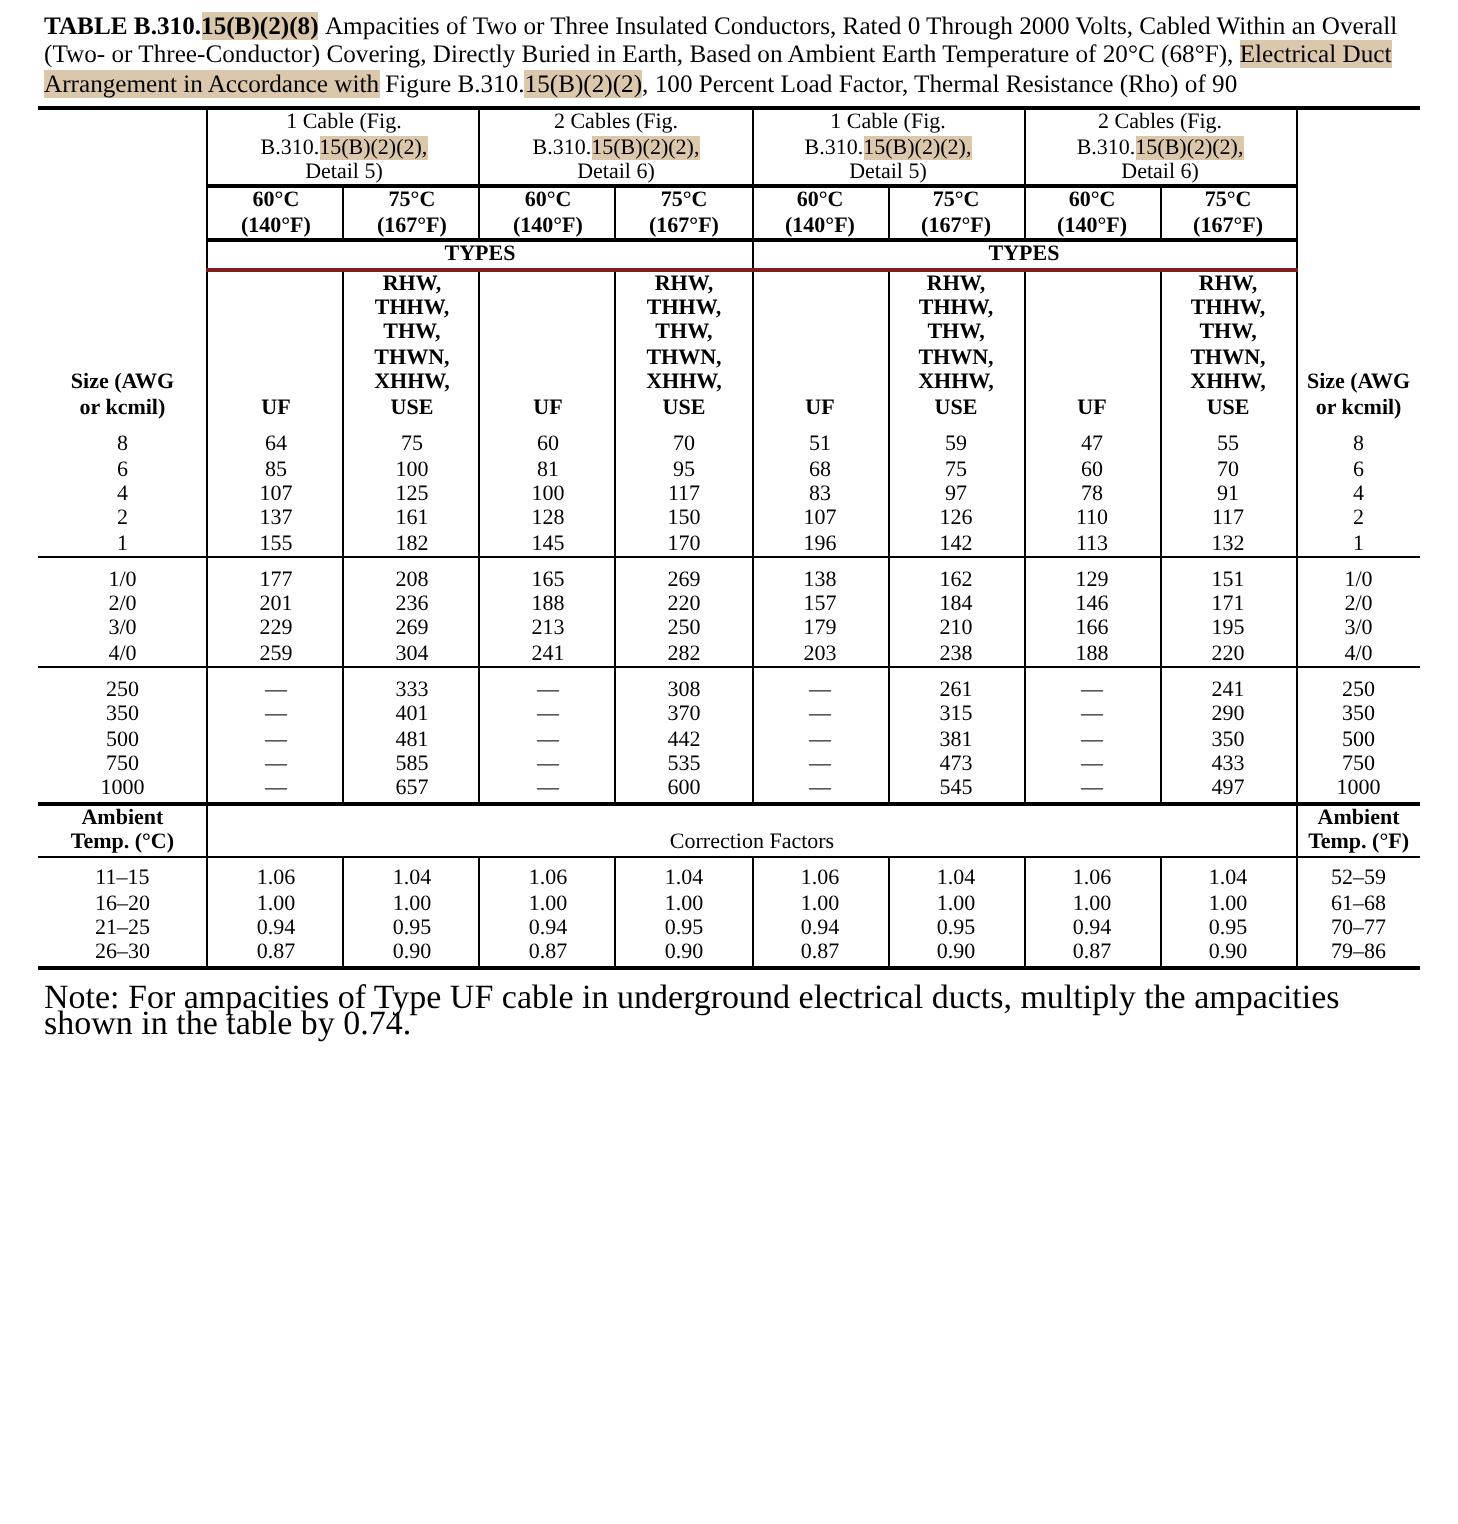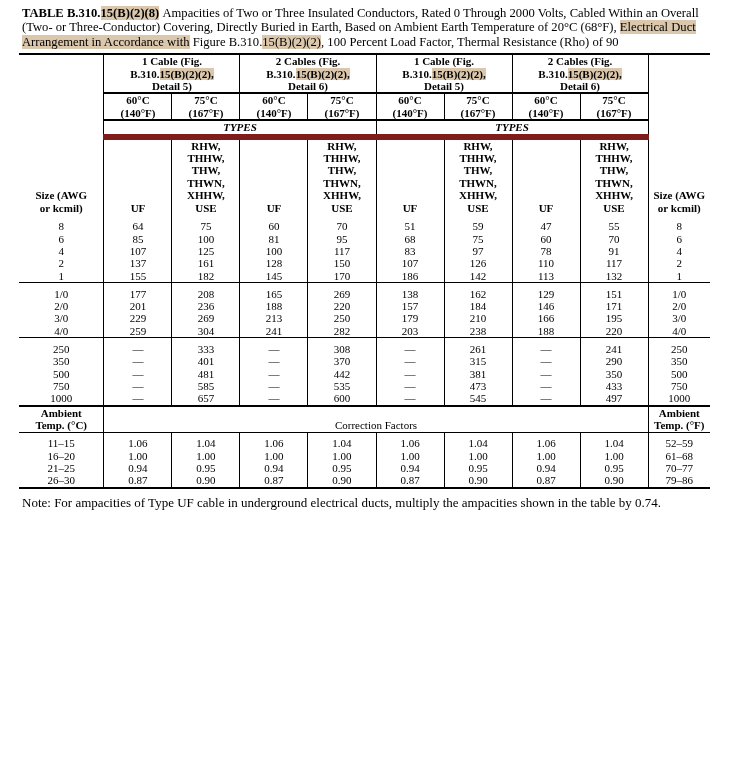--- a/index.html
+++ b/index.html
@@ -43,41 +43,41 @@
   table.tbl td {
     padding: 0;
     vertical-align: bottom;
     text-align: center;
     line-height: 12.4px;
   }
 
   
   .bt-thick { border-top: 2.1px solid #000; }
   .bb-thick { border-bottom: 2.1px solid #000; }
-  .bt-thin  { border-top: 6px solid #7f1d1d; }
+  .bt-thin  { border-top: 2px solid #7f1d1d; }
   .bb-thin  { border-bottom: 1px solid #000; }
   .bl-thin  { border-left: 1px solid #000; }
 
   .hdr { font-weight: bold; }
   .vb { vertical-align: bottom; }
   .vm { vertical-align: middle; }
-  .grp-cell { padding: 5px 4px 5px 4px; font-weight: bold; line-height: 13px; margin-top: 17px; }
+  .grp-cell { padding: 5px 4px 5px 4px; font-weight: normal; line-height: 13px; margin-top: 17px; }
   .temp-cell { padding: 5px 2px 5px 2px; font-weight: bold; line-height: 13px; }
-  .types-cell { padding: 4px 2px 4px 2px; font-weight: bold; font-style: italic; }
+  .types-cell { padding: 4px 2px 4px 2px; font-weight: bold; }
   .typelist-cell { padding: 3px 2px 2px 2px; font-weight: bold; line-height: 12.6px; }
   .metal-cell { padding: 4px 2px 5px 2px; font-weight: bold; }
   .sizehdr-cell { padding: 3px 4px 5px 2px; font-weight: bold; line-height: 12.6px; text-align: center; }
   .data-cell { padding: 1.6px 2px 1.6px 2px; }
   .amb-cell { padding: 5px 4px 6px 2px; font-weight: bold; line-height: 12.6px; }
   .cf-cell { padding: 6px 2px 7px 2px; font-weight: normal; }
 
   
   #note-block {
     padding: 7px 40px 0 22px;
-    font-size: 13px;
+    font-size: 17px;
     line-height: 13.6px;
     text-align: left;
   }
 </style>
 </head>
 <body>
 
 <div id="page">
 
   <div id="title-block">
@@ -266,21 +266,21 @@
         <td class="data-cell bl-thin">110</td>
         <td class="data-cell bl-thin">117</td>
         <td class="data-cell bl-thin">2</td>
       </tr>
       <tr>
         <td class="data-cell bb-thin">1</td>
         <td class="data-cell bb-thin bl-thin">155</td>
         <td class="data-cell bb-thin bl-thin">182</td>
         <td class="data-cell bb-thin bl-thin">145</td>
         <td class="data-cell bb-thin bl-thin">170</td>
-        <td class="data-cell bb-thin bl-thin">186</td>
+        <td class="data-cell bb-thin bl-thin">196</td>
         <td class="data-cell bb-thin bl-thin">142</td>
         <td class="data-cell bb-thin bl-thin">113</td>
         <td class="data-cell bb-thin bl-thin">132</td>
         <td class="data-cell bb-thin bl-thin">1</td>
       </tr>
 
       <tr style="height:5px;">
         <td></td>
         <td class="bl-thin"></td>
           <td class="bl-thin"></td>

